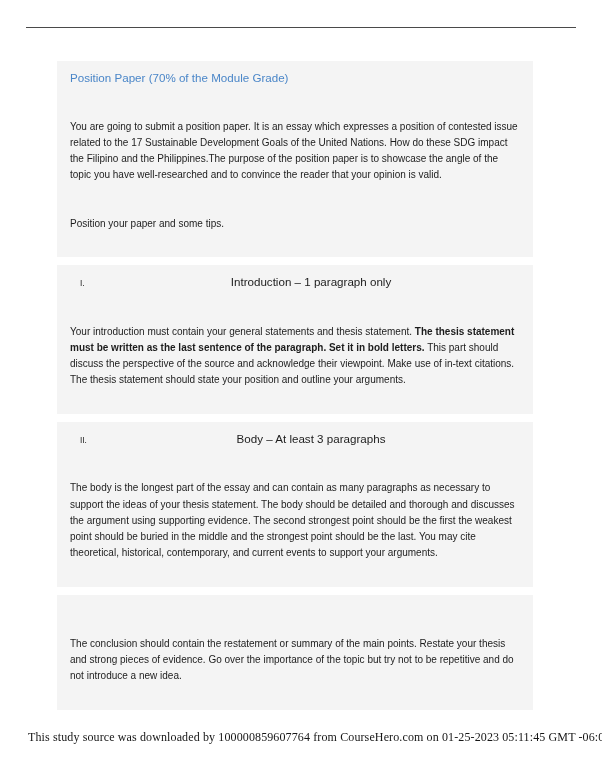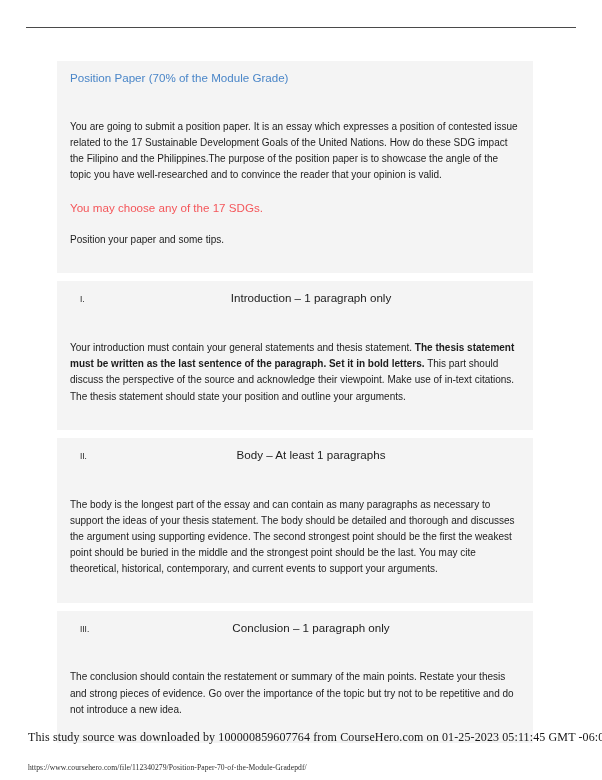--- a/index.html
+++ b/index.html
@@ -122,21 +122,20 @@
 
   <div class="doc-body">
 
     <div class="block spaced">
       <div class="inner pad-top-9 pad-bot-9">
         <p class="title-blue">Position Paper (70% of the Module Grade)</p>
         <div class="blank"></div>
         <div class="blank"></div>
         <p class="para">You are going to submit a position paper. It is an essay which expresses a position of contested issue related to the 17 Sustainable Development Goals of the United Nations. How do these SDG impact the Filipino and the Philippines.The purpose of the position paper is to showcase the angle of the topic you have well-researched and to convince the reader that your opinion is valid.</p>
         <div class="blank"></div>
-        <p class="red">You may choose any of the 17 SDGs.</p>
         <div class="blank"></div>
         <p class="para">Position your paper and some tips.</p>
         <div class="blank"></div>
       </div>
     </div>
 
     <div class="block spaced">
       <div class="inner pad-top-9 pad-bot-9">
         <div class="list-row">
           <span class="list-marker">I.</span>
@@ -146,41 +145,36 @@
         <div class="blank"></div>
         <p class="para"><span>Your introduction must contain your general statements and thesis statement. </span><b>The thesis statement must be written as the last sentence of the paragraph. Set it in bold letters.</b><span> This part should discuss the perspective of the source and acknowledge their viewpoint. Make use of in-text citations. The thesis statement should state your position and outline your arguments.</span></p>
         <div class="blank"></div>
       </div>
     </div>
 
     <div class="block spaced">
       <div class="inner pad-top-9 pad-bot-9">
         <div class="list-row">
           <span class="list-marker">II.</span>
-          <span class="list-label">Body – At least 1 paragraphs</span>
+          <span class="list-label">Body – At least 3 paragraphs</span>
         </div>
         <div class="blank"></div>
         <div class="blank"></div>
         <p class="para"><span>The body is the longest part of the essay and can contain as many paragraphs as necessary to support the ideas of your thesis statement. The body should be detailed and thorough and discusses the argument using supporting evidence. The second strongest point should be the first the weakest point should be buried in the middle and the strongest point should be the last. You may cite theoretical, historical, contemporary, and current events to support your arguments.</span><b></b><span></span></p>
         <div class="blank"></div>
       </div>
     </div>
 
     <div class="block">
       <div class="inner pad-top-9 pad-bot-9">
-        <div class="list-row">
-          <span class="list-marker">III.</span>
-          <span class="list-label">Conclusion – 1 paragraph only</span>
-        </div>
         <div class="blank"></div>
         <div class="blank"></div>
         <p class="para"><span>The conclusion should contain the restatement or summary of the main points. Restate your thesis and strong pieces of evidence. Go over the importance of the topic but try not to be repetitive and do not introduce a new idea.</span><b></b><span></span></p>
         <div class="blank"></div>
 
       </div>
     </div>
 
   </div>
 
   <div class="footer-note">This study source was downloaded by 100000859607764 from CourseHero.com on 01-25-2023 05:11:45 GMT -06:00</div>
-  <div class="footer-url">https://www.coursehero.com/file/112340279/Position-Paper-70-of-the-Module-Gradepdf/</div>
 
 </div>
 
 </body></html>

